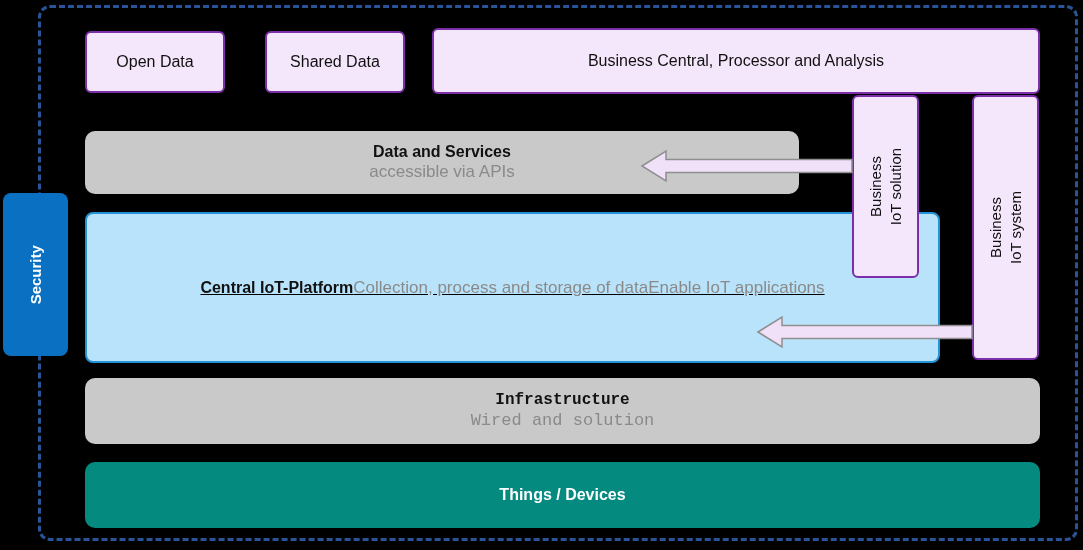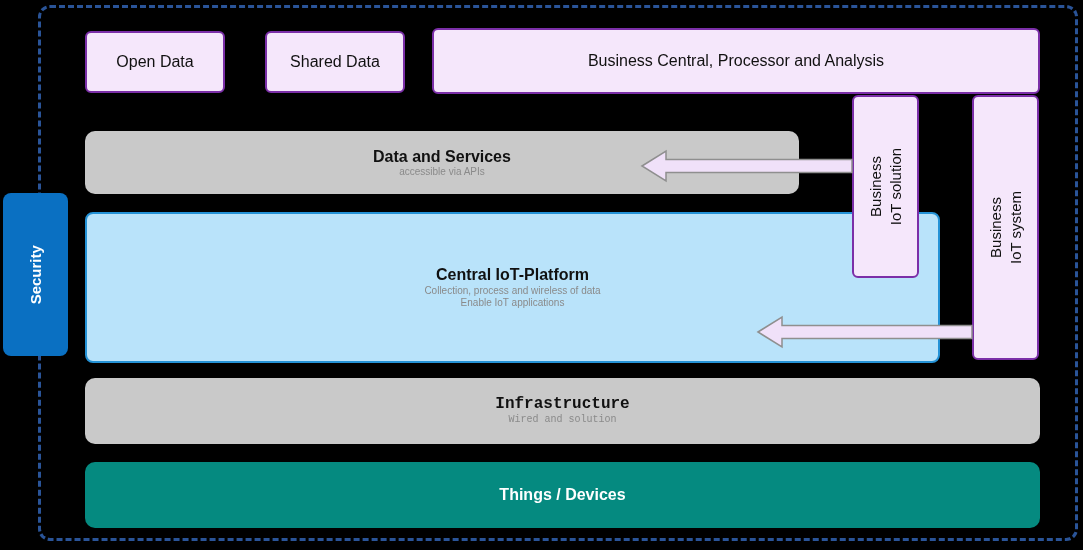--- a/index.html
+++ b/index.html
@@ -23,29 +23,29 @@
   }
   .frame{
     position:absolute;left:38px;top:5px;width:1034px;height:530px;
     border:3px dashed var(--frame-dash);border-radius:12px;z-index:1;
   }
   .box{position:absolute;box-sizing:border-box;display:flex;align-items:center;justify-content:center;text-align:center;}
   .pink{background:var(--pink-fill);border:2px solid var(--pink-border);border-radius:6px;z-index:3;}
   .grayrow{background:var(--gray-fill);border-radius:10px;z-index:2;flex-direction:column;}
   .label{font-size:16px;color:#111;}
   .title{font-size:16px;font-weight:bold;color:#111;line-height:1.2;}
-  .subtitle{font-size:10px;color:var(--subtitle-gray);line-height:1.25;}
+  .subtitle{font-size:17px;color:var(--subtitle-gray);line-height:1.25;}
   .open-data{left:85px;top:31px;width:140px;height:62px;}
   .shared-data{left:265px;top:31px;width:140px;height:62px;text-align:center;}
   .business-system{left:432px;top:28px;width:608px;height:66px;}
   .data-services{left:85px;top:131px;width:714px;height:63px;}
   .central-platform{
     left:85px;top:212px;width:855px;height:151px;
     background:var(--blue-fill);border:2px solid var(--blue-border);
-    border-radius:8px;z-index:2;flex-direction:column;
+    border-radius:8px;z-index:2;flex-direction:row;text-decoration:underline;
   }
   .infrastructure{left:85px;top:378px;width:955px;height:66px;font-family:Liberation Mono, monospace;}
   .things{
     left:85px;top:462px;width:955px;height:66px;background:var(--teal-fill);
     border-radius:10px;z-index:2;
   }
   .things .title{color:#ffffff;}
   .vbox{z-index:4;}
   .iot-solution{left:852px;top:95px;width:67px;height:183px;}
   .iot-system{left:972px;top:95px;width:67px;height:265px;}
@@ -83,21 +83,21 @@
     <span class="label">Business Central, Processor and Analysis</span>
   </div>
 
   <div class="box grayrow data-services">
     <span class="title">Data and Services</span>
     <span class="subtitle">accessible via APIs</span>
   </div>
 
   <div class="box central-platform">
     <span class="title">Central IoT-Platform</span>
-    <span class="subtitle">Collection, process and wireless of data</span>
+    <span class="subtitle">Collection, process and storage of data</span>
     <span class="subtitle">Enable IoT applications</span>
   </div>
 
   <div class="box grayrow infrastructure">
     <span class="title">Infrastructure</span>
     <span class="subtitle">Wired and solution</span>
   </div>
 
   <div class="box things">
     <span class="title">Things / Devices</span>

